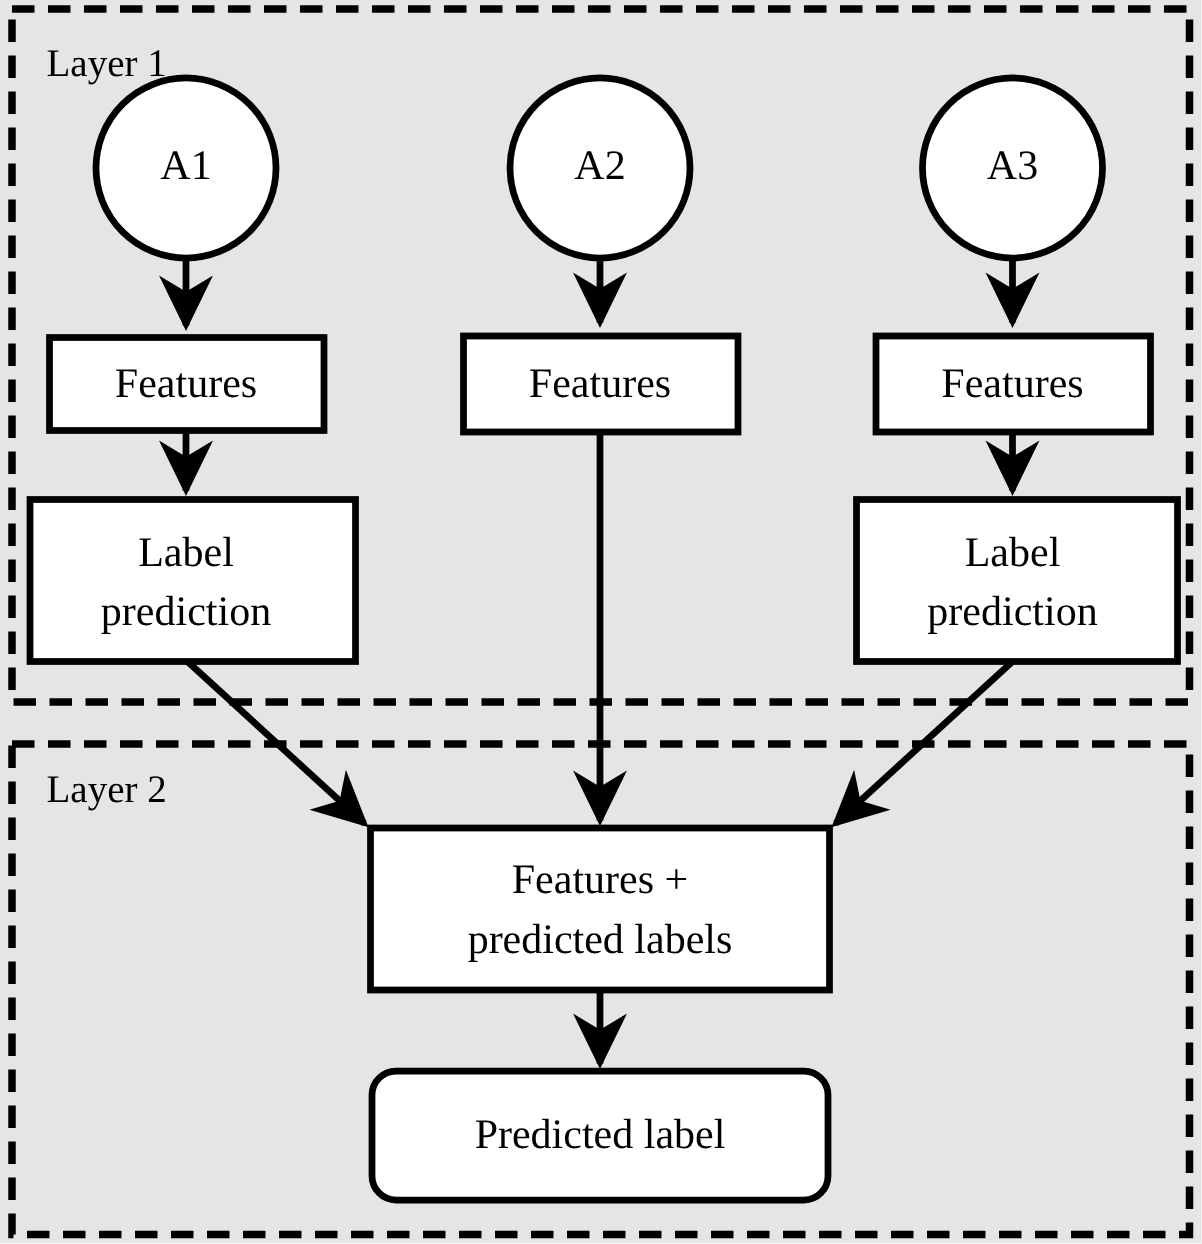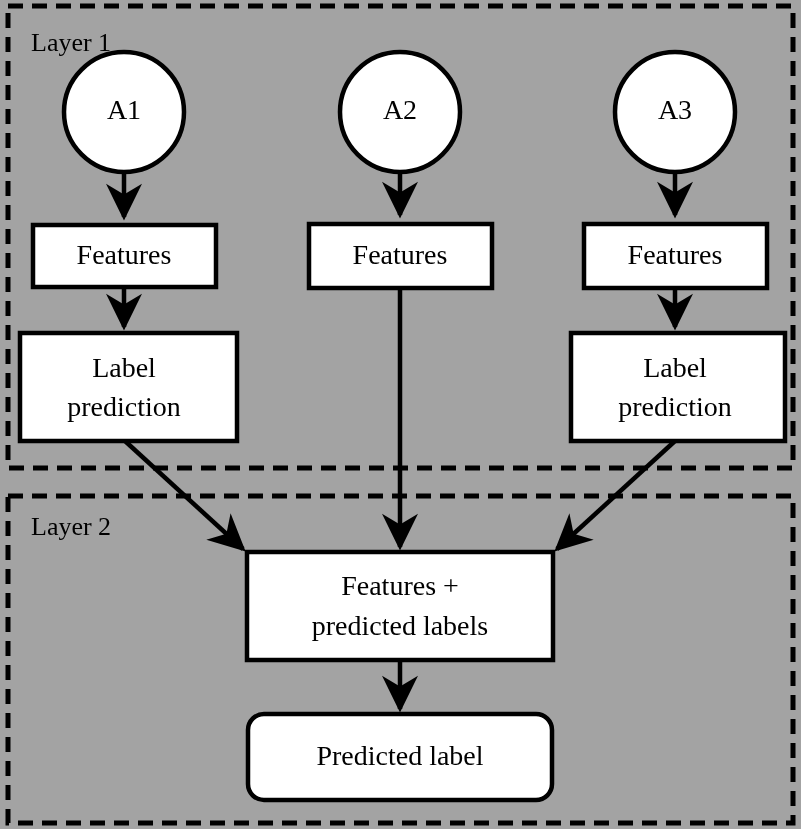--- a/index.html
+++ b/index.html
@@ -4,21 +4,21 @@
 <style>
   html, body {
     margin: 0;
     padding: 0;
     background: #ffffff;
   }
   #canvas {
     position: relative;
     width: 801px;
     height: 829px;
-    background: #a3a3a3;
+    background: #e5e5e5;
     overflow: hidden;
     font-family: "Liberation Serif", "DejaVu Serif", serif;
   }
   #diagram-svg {
     position: absolute;
     left: 0;
     top: 0;
   }
   .node-text {
     font-family: "Liberation Serif", "DejaVu Serif", serif;

